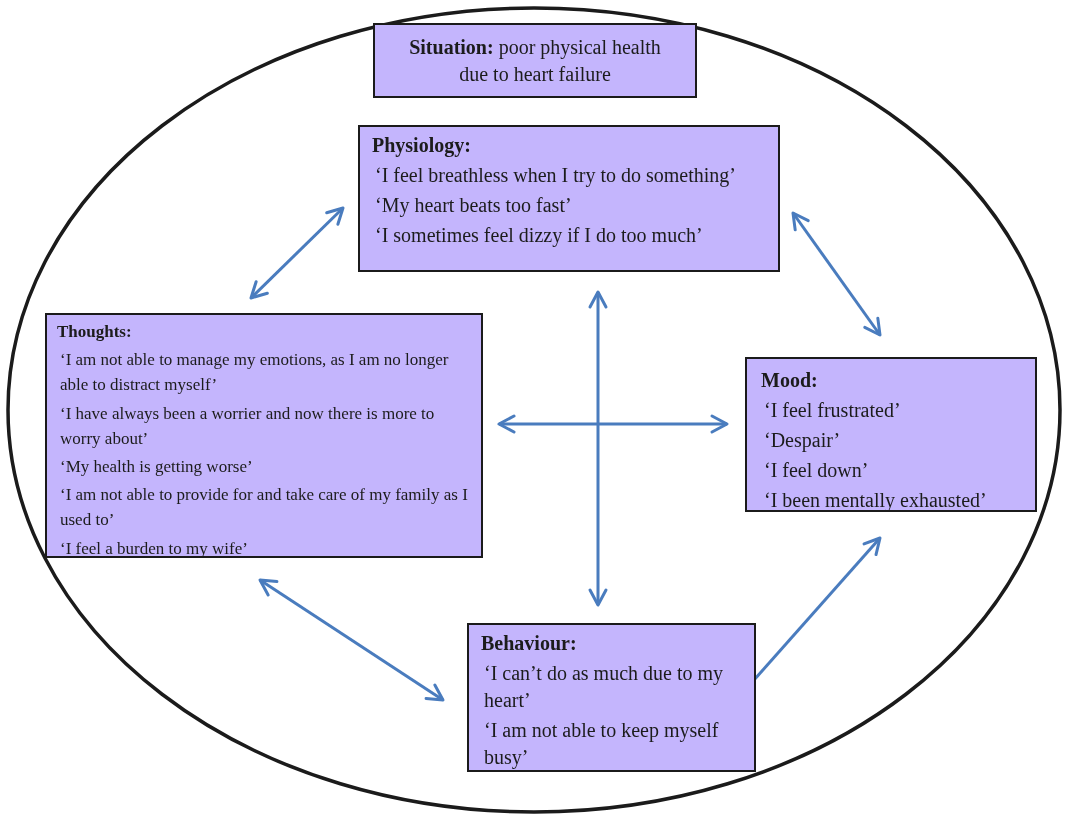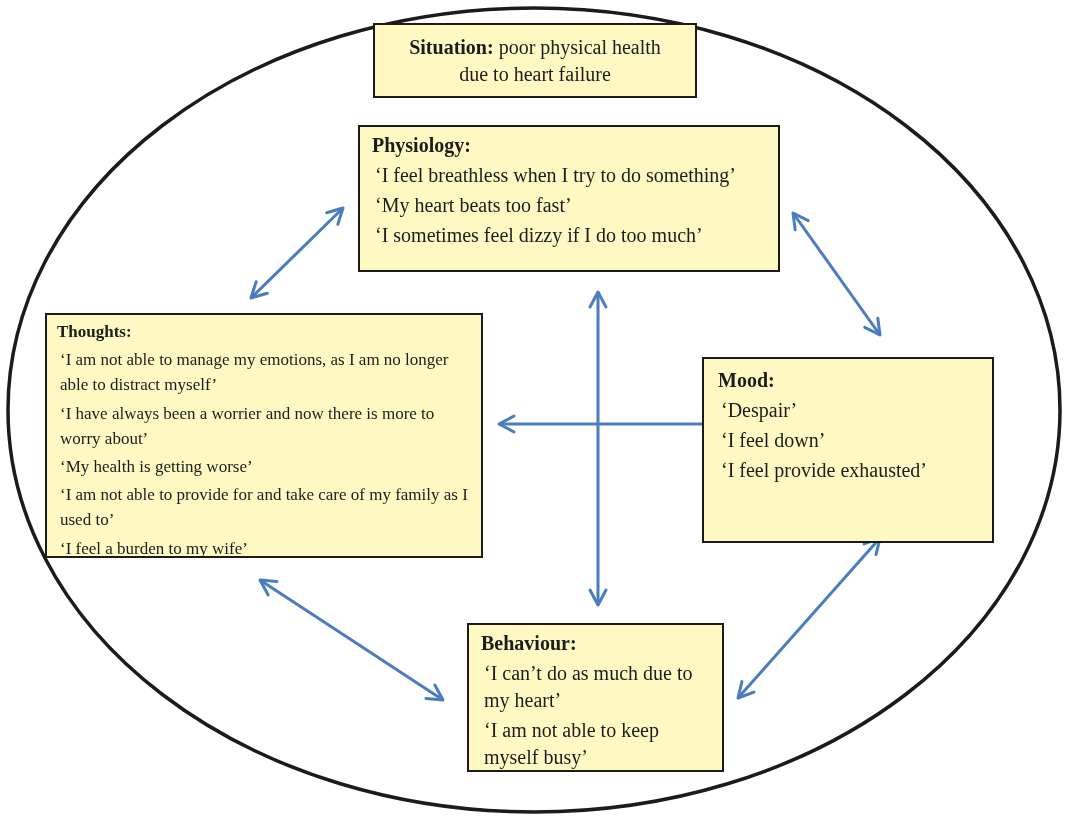--- a/index.html
+++ b/index.html
@@ -2,36 +2,36 @@
 <html><head>
 <meta charset="utf-8">
 <style>
   html,body { margin:0; padding:0; background:#ffffff; }
   .stage {
     position:relative; width:1069px; height:820px; background:#ffffff;
     font-family:"Liberation Serif", serif; color:#1c1c1c; overflow:hidden;
   }
   svg.layer { position:absolute; left:0; top:0; width:1069px; height:820px; }
   .node {
-    position:absolute; box-sizing:border-box; background:#fef9c3;
+    position:absolute; box-sizing:border-box; background:#c4b5fd;
     border:2px solid #1b1b1b; font-size:20px; line-height:27px;
     padding:5px 12px;
   }
   .node .title { font-weight:bold; display:block; }
   .quote-line { margin:3px; }
   .node-situation {
     left:373px; top:23px; width:324px; height:75px;
     text-align:center; padding:9px 34px;
   }
   .node-situation .title { display:inline; }
   .node-physiology { left:358px; top:125px; width:422px; height:147px; }
   .node-thoughts   { left:45px;  top:313px; width:438px; height:245px;
                      font-size:17px; line-height:25.2px; padding:4px 10px; }
-  .node-mood       { left:702px; top:357px; width:292px; height:186px; padding:8px 14px; }
-  .node-behaviour  { left:467px; top:623px; width:257px; height:149px; }
+  .node-mood       { left:745px; top:357px; width:292px; height:155px; padding:8px 14px; }
+  .node-behaviour  { left:467px; top:623px; width:289px; height:149px; }
 </style>
 </head>
 <body>
 
 <div class="stage">
 
   <svg class="layer" viewBox="0 0 1069 820" xmlns="http://www.w3.org/2000/svg">
     <defs>
       <marker id="arrowhead" markerUnits="userSpaceOnUse" markerWidth="26" markerHeight="26" refX="19" refY="11" orient="auto-start-reverse">
         <path d="M4,3 L19,11 L4,19" fill="none" stroke="#4a7cbe" stroke-width="3" stroke-linecap="round" stroke-linejoin="round"></path>
@@ -69,23 +69,24 @@
         <p class="quote-line">‘I have always been a worrier and now there is more to worry about’</p>
         <p class="quote-line">‘My health is getting worse’</p>
         <p class="quote-line">‘I am not able to provide for and take care of my family as I used to’</p>
         <p class="quote-line">‘I feel a burden to my wife’</p>
       </div>
   </div>
 
   <div class="node node-mood">
     <span class="title">Mood:</span>
     <div>
+        <p class="quote-line">‘I feel frustrated’</p>
         <p class="quote-line">‘Despair’</p>
         <p class="quote-line">‘I feel down’</p>
-        <p class="quote-line">‘I feel provide exhausted’</p>
+        <p class="quote-line">‘I been mentally exhausted’</p>
       </div>
   </div>
 
   <div class="node node-behaviour">
     <span class="title">Behaviour:</span>
     <div>
         <p class="quote-line">‘I can’t do as much due to my heart’</p>
         <p class="quote-line">‘I am not able to keep myself busy’</p>
       </div>
   </div>

